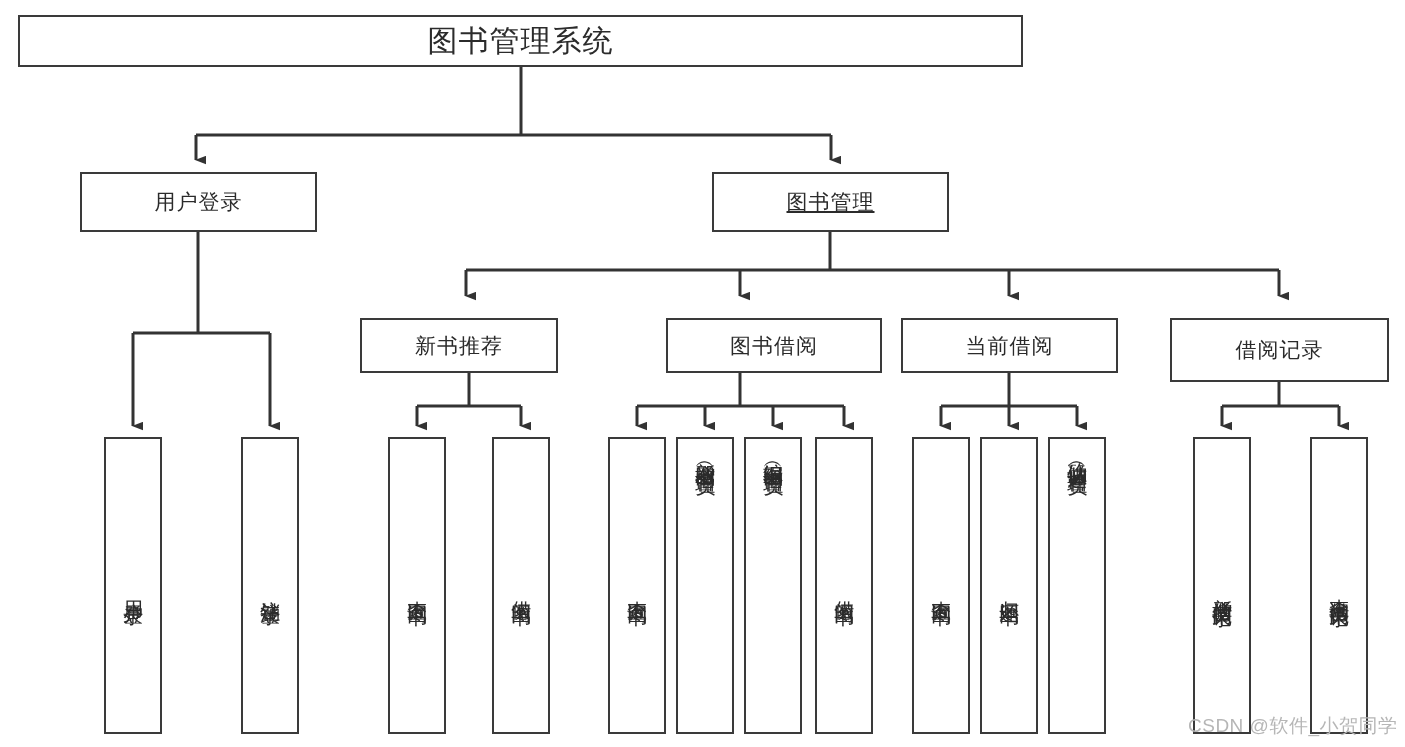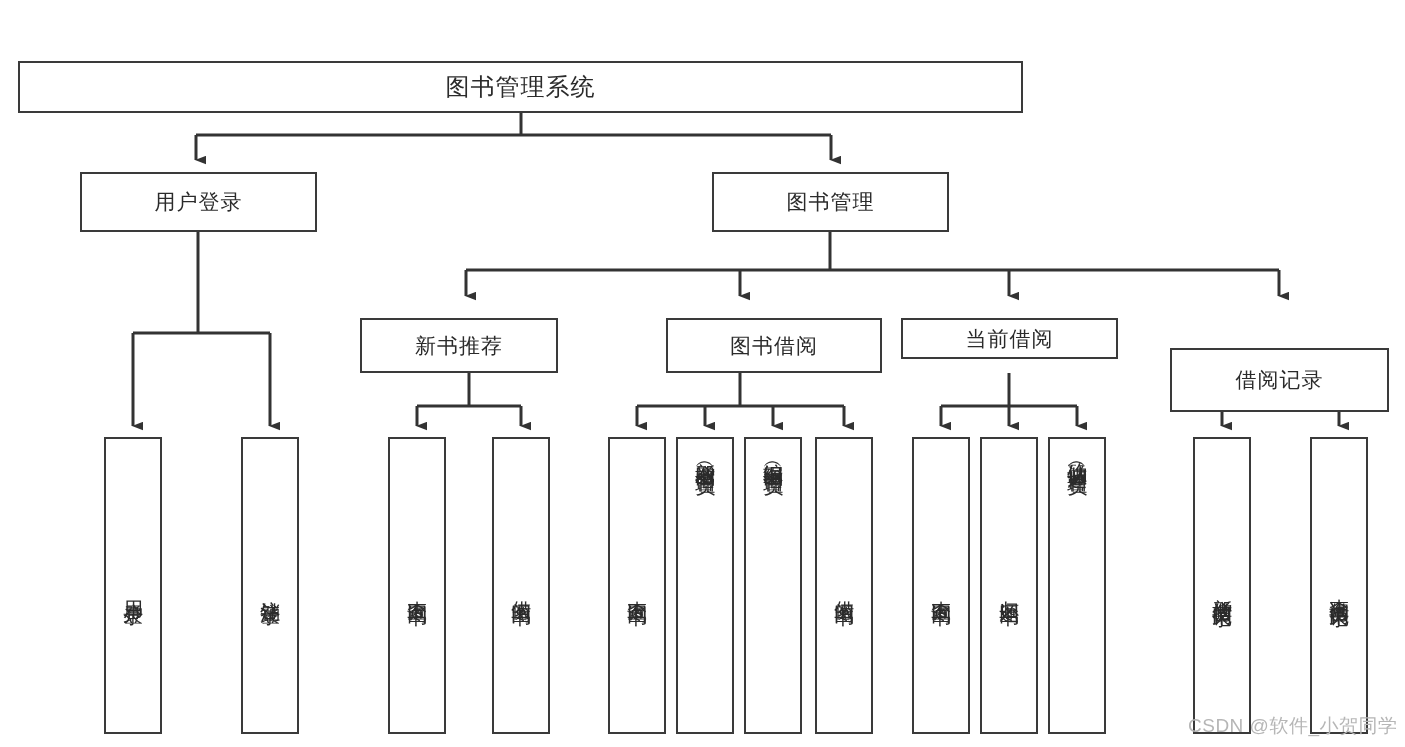--- a/index.html
+++ b/index.html
@@ -35,22 +35,21 @@
     justify-content: center;
     color: #2b2b2b;
   }
   .node-h {
     font-size: 21px;
     letter-spacing: 1px;
     line-height: 1.2;
     white-space: nowrap;
   }
   .node-root {
-    font-size: 24px;
-    margin-top: 46px;
+    font-size: 30px;
   }
   .leaf {
     position: absolute;
     box-sizing: border-box;
     background: #ffffff;
     border: 2px solid #3a3a3a;
     display: flex;
     align-items: center;
     justify-content: center;
     color: #2b2b2b;
@@ -134,34 +133,34 @@
     </g>
   </svg>
 
   <div class="node node-h node-root" style="left:18px; top:15px; width:1005px; height:52px;">
     <span>图书管理系统</span>
   </div>
 
   <div class="node node-h" style="left:80px; top:172px; width:237px; height:60px;">
     <span>用户登录</span>
   </div>
-  <div class="node node-h" style="left:712px; top:172px; width:237px; height:60px;">
+  <div class="node node-h" style="left:712px; top:172px; width:237px; height:60px;text-decoration:underline;">
     <span>图书管理</span>
   </div>
 
   <div class="node node-h" style="left:360px; top:318px; width:198px; height:55px;">
     <span>新书推荐</span>
   </div>
   <div class="node node-h" style="left:632px; top:318px; width:216px; height:55px;margin-left:34px;">
     <span>图书借阅</span>
   </div>
-  <div class="node node-h" style="left:901px; top:318px; width:217px; height:41px;">
+  <div class="node node-h" style="left:901px; top:318px; width:217px; height:55px;">
     <span>当前借阅</span>
   </div>
-  <div class="node node-h" style="left:1170px; top:318px; width:219px; height:64px;margin-top:30px;">
+  <div class="node node-h" style="left:1170px; top:318px; width:219px; height:64px;">
     <span>借阅记录</span>
   </div>
 
   <div class="leaf" style="left:104px; top:437px; width:58px; height:297px;">
     <span class="leaf-text">用户登录</span>
   </div>
   <div class="leaf" style="left:241px; top:437px; width:58px; height:297px;">
     <span class="leaf-text">注销登录</span>
   </div>
 

